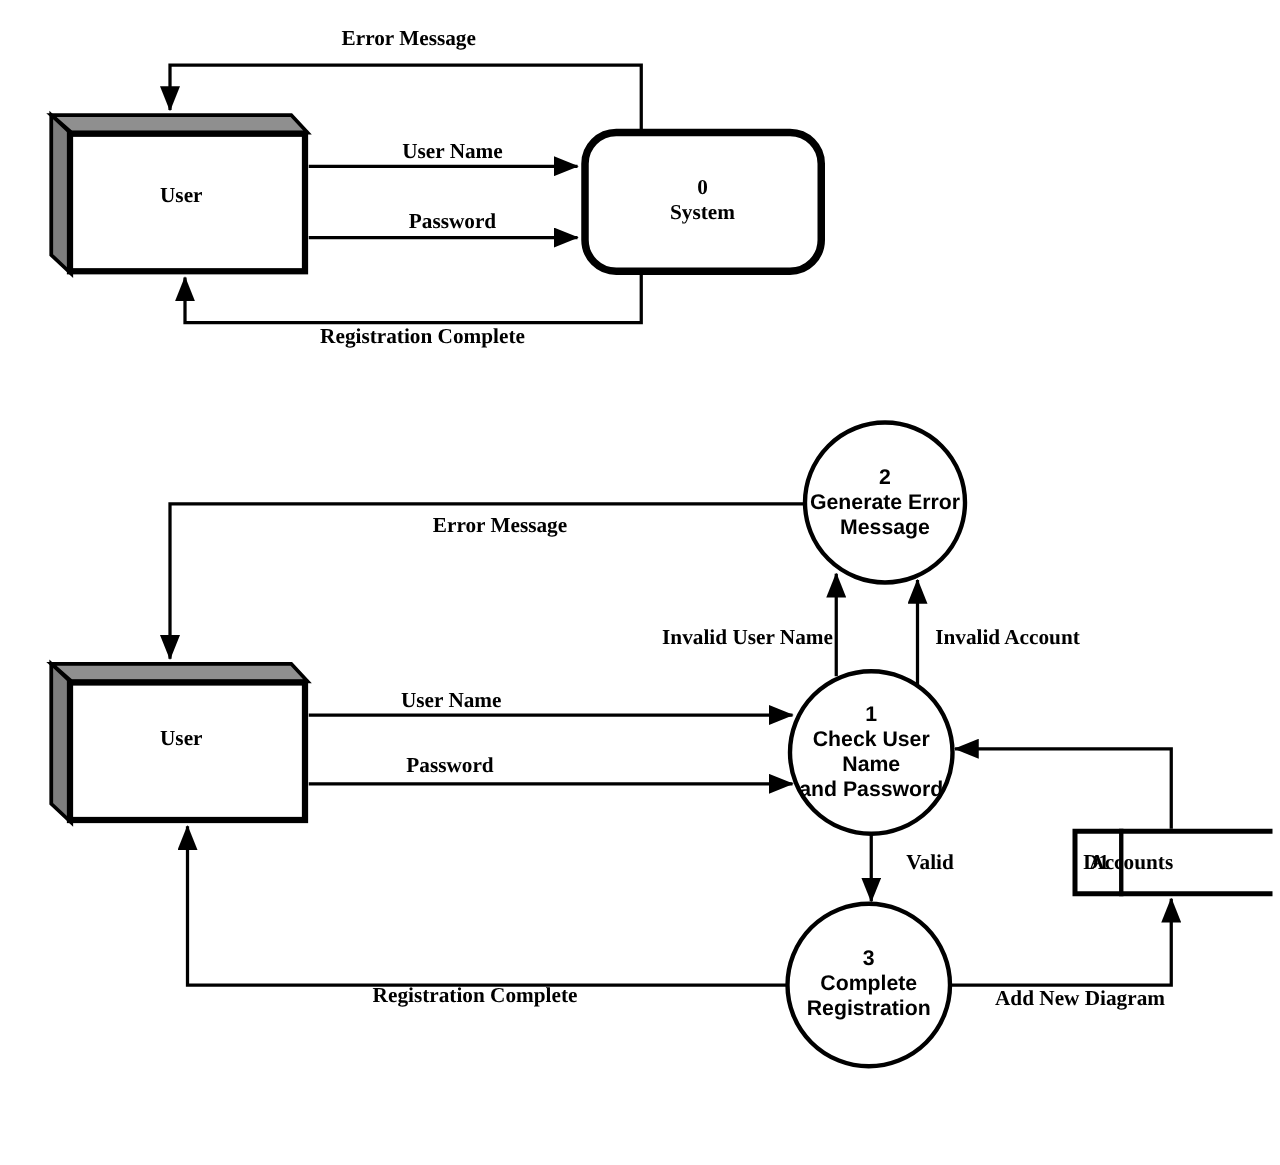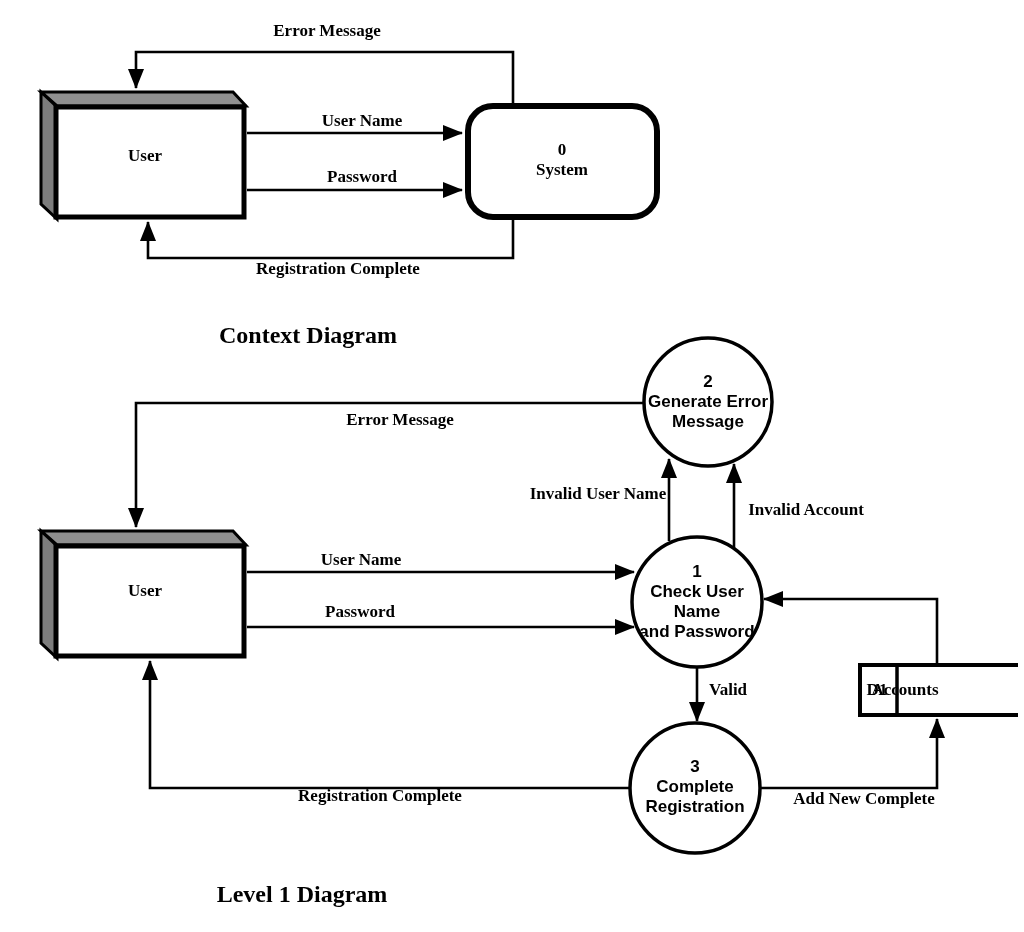--- a/index.html
+++ b/index.html
@@ -83,41 +83,39 @@
     </g>
   </svg>
 
   <div class="lbl" style="left:327px;top:31px;">Error Message</div>
   <div class="lbl" style="left:362px;top:121px;">User Name</div>
   <div class="lbl" style="left:362px;top:177px;">Password</div>
   <div class="lbl" style="left:338px;top:269px;">Registration Complete</div>
   <div class="lbl" style="left:145px;top:156px;">User</div>
   <div class="lbl" style="left:562px;top:160px;">0
 System</div>
-  <div class="lbl title" style="left:308px;top:336px;">Context Diagram</div>
 
   <div class="lbl" style="left:400px;top:420px;">Error Message</div>
   <div class="lbl" style="left:361px;top:560px;">User Name</div>
   <div class="lbl" style="left:360px;top:612px;">Password</div>
-  <div class="lbl" style="left:598px;top:494px;text-align:right;">Invalid User Name</div>
+  <div class="lbl" style="left:598px;top:510px;text-align:right;">Invalid User Name</div>
   <div class="lbl" style="left:806px;top:510px;">Invalid Account</div>
-  <div class="lbl" style="left:728px;top:690px;">Valid</div>
+  <div class="lbl" style="left:744px;top:690px;">Valid</div>
   <div class="lbl" style="left:380px;top:796px;">Registration Complete</div>
-  <div class="lbl" style="left:864px;top:799px;">Add New Complete</div>
+  <div class="lbl" style="left:864px;top:799px;">Add New Diagram</div>
   <div class="lbl" style="left:145px;top:591px;">User</div>
 
   <div class="lbl proc-lbl" style="left:708px;top:402px;">2
 Generate Error
 Message</div>
   <div class="lbl proc-lbl" style="left:697px;top:602px;">1
 Check User
 Name
 and Password</div>
   <div class="lbl proc-lbl" style="left:695px;top:787px;">3
 Complete
 Registration</div>
 
   <div class="lbl" style="left:877px;top:690px;font-family:Liberation Serif, serif;">D1</div>
   <div class="lbl" style="left:905px;top:690px;">Accounts</div>
 
-  <div class="lbl title" style="left:302px;top:895px;">Level 1 Diagram</div>
 
 </div>
 
 </body></html>

